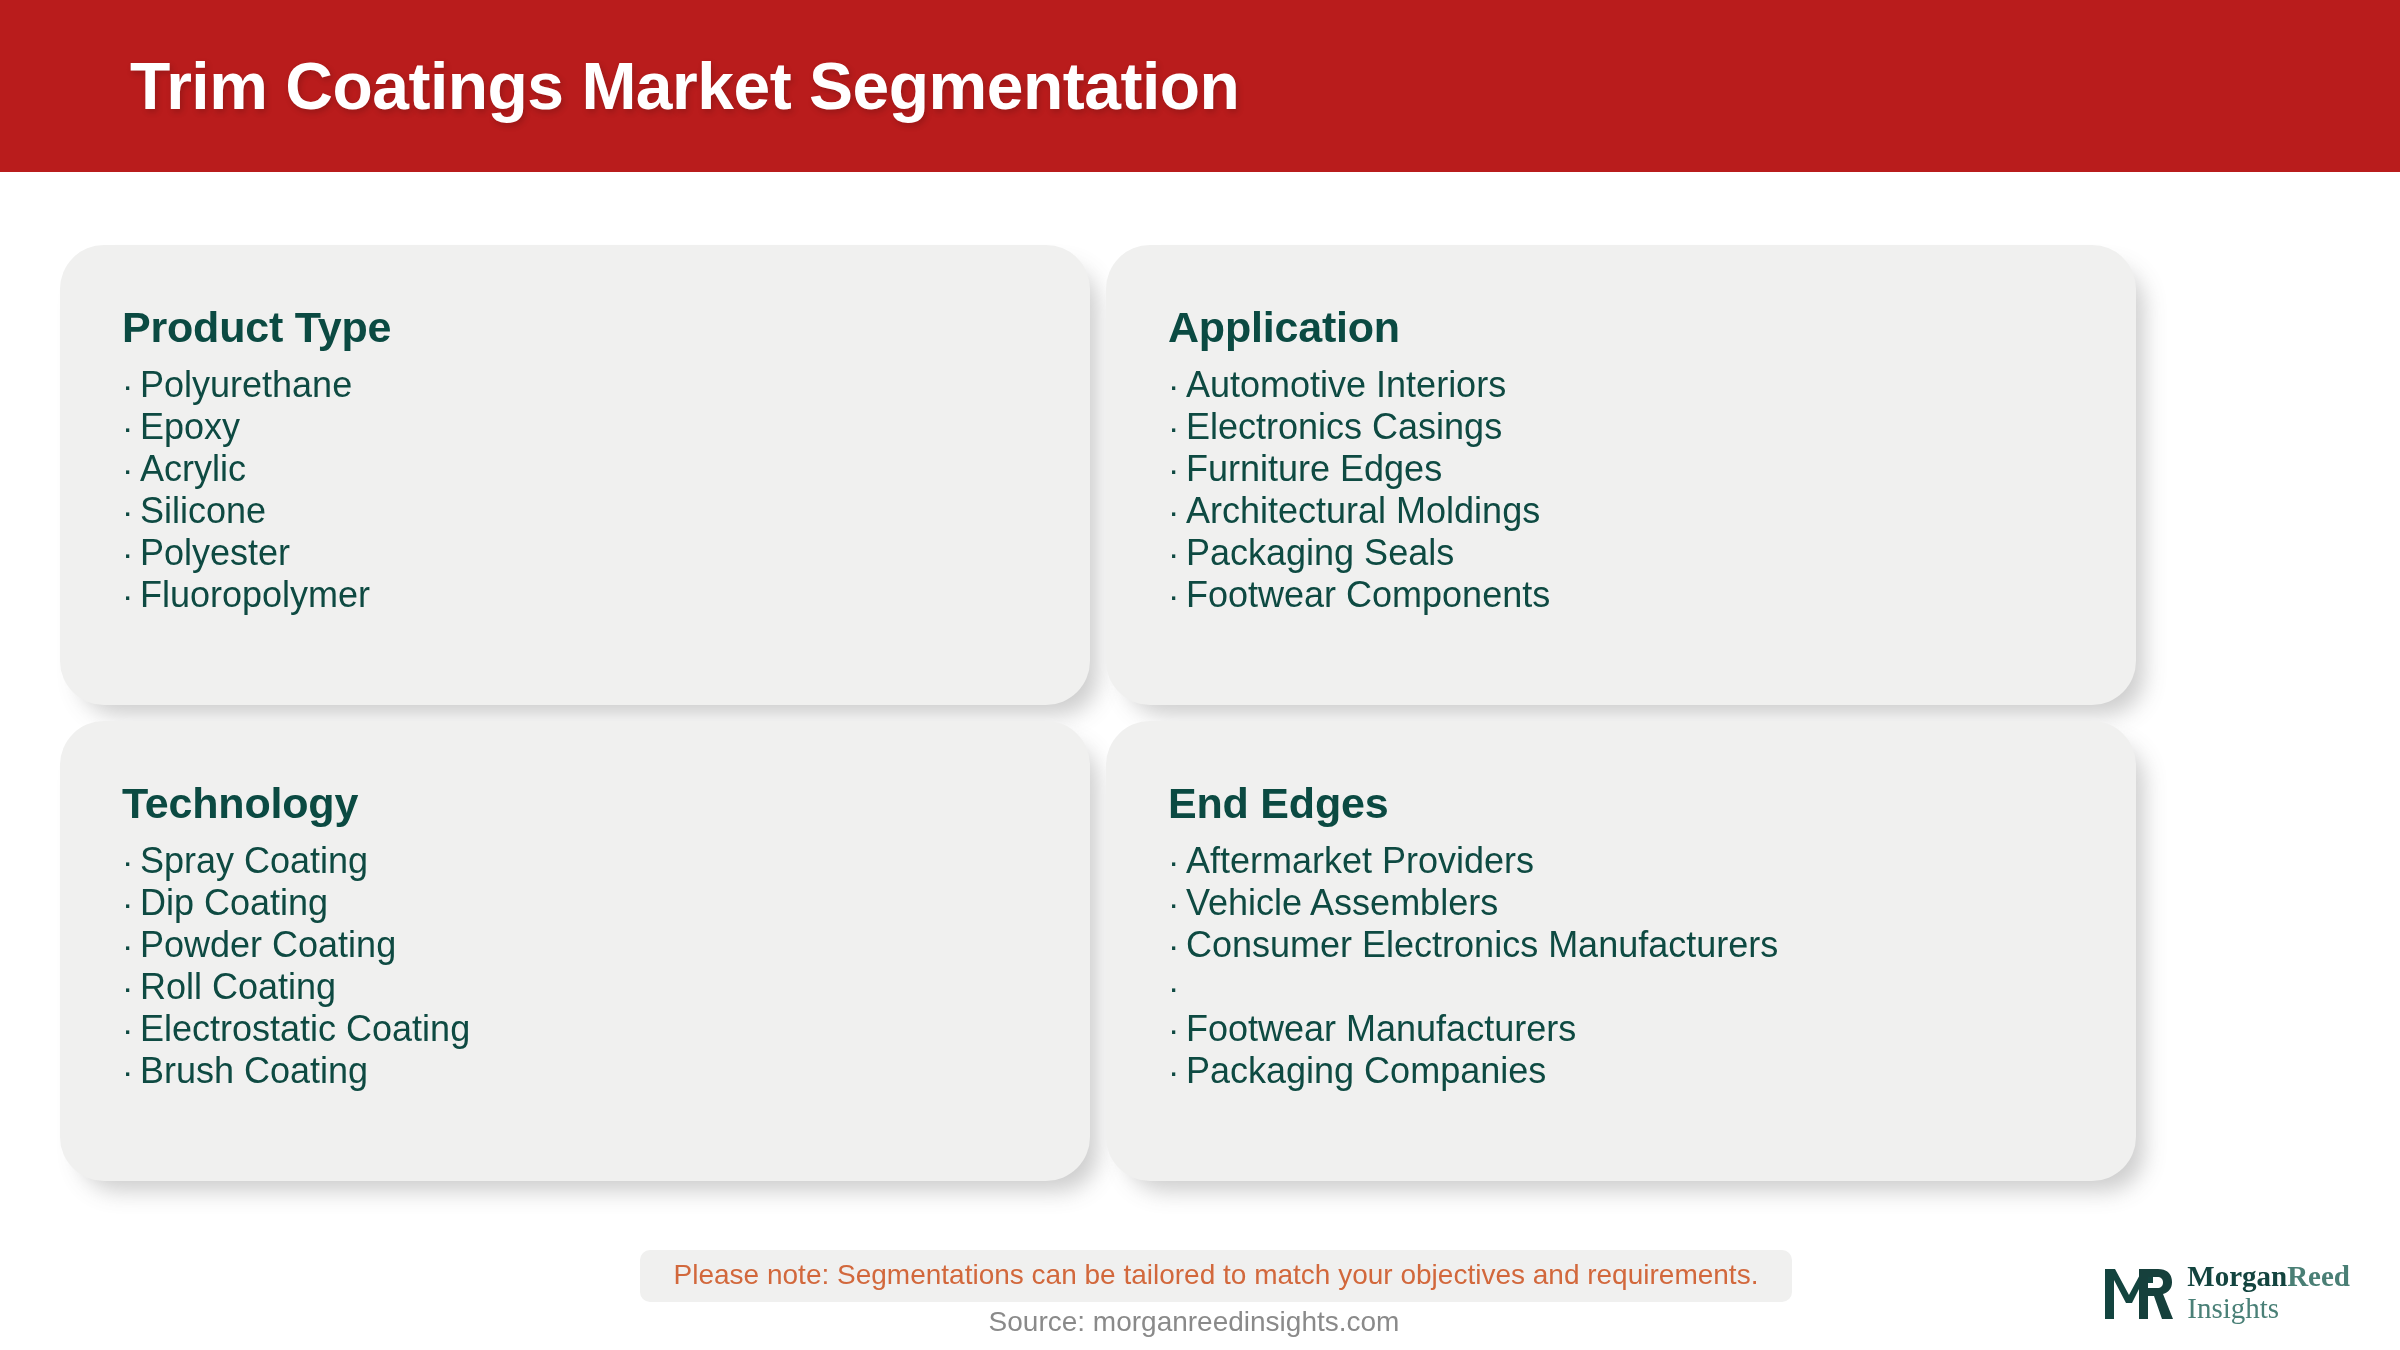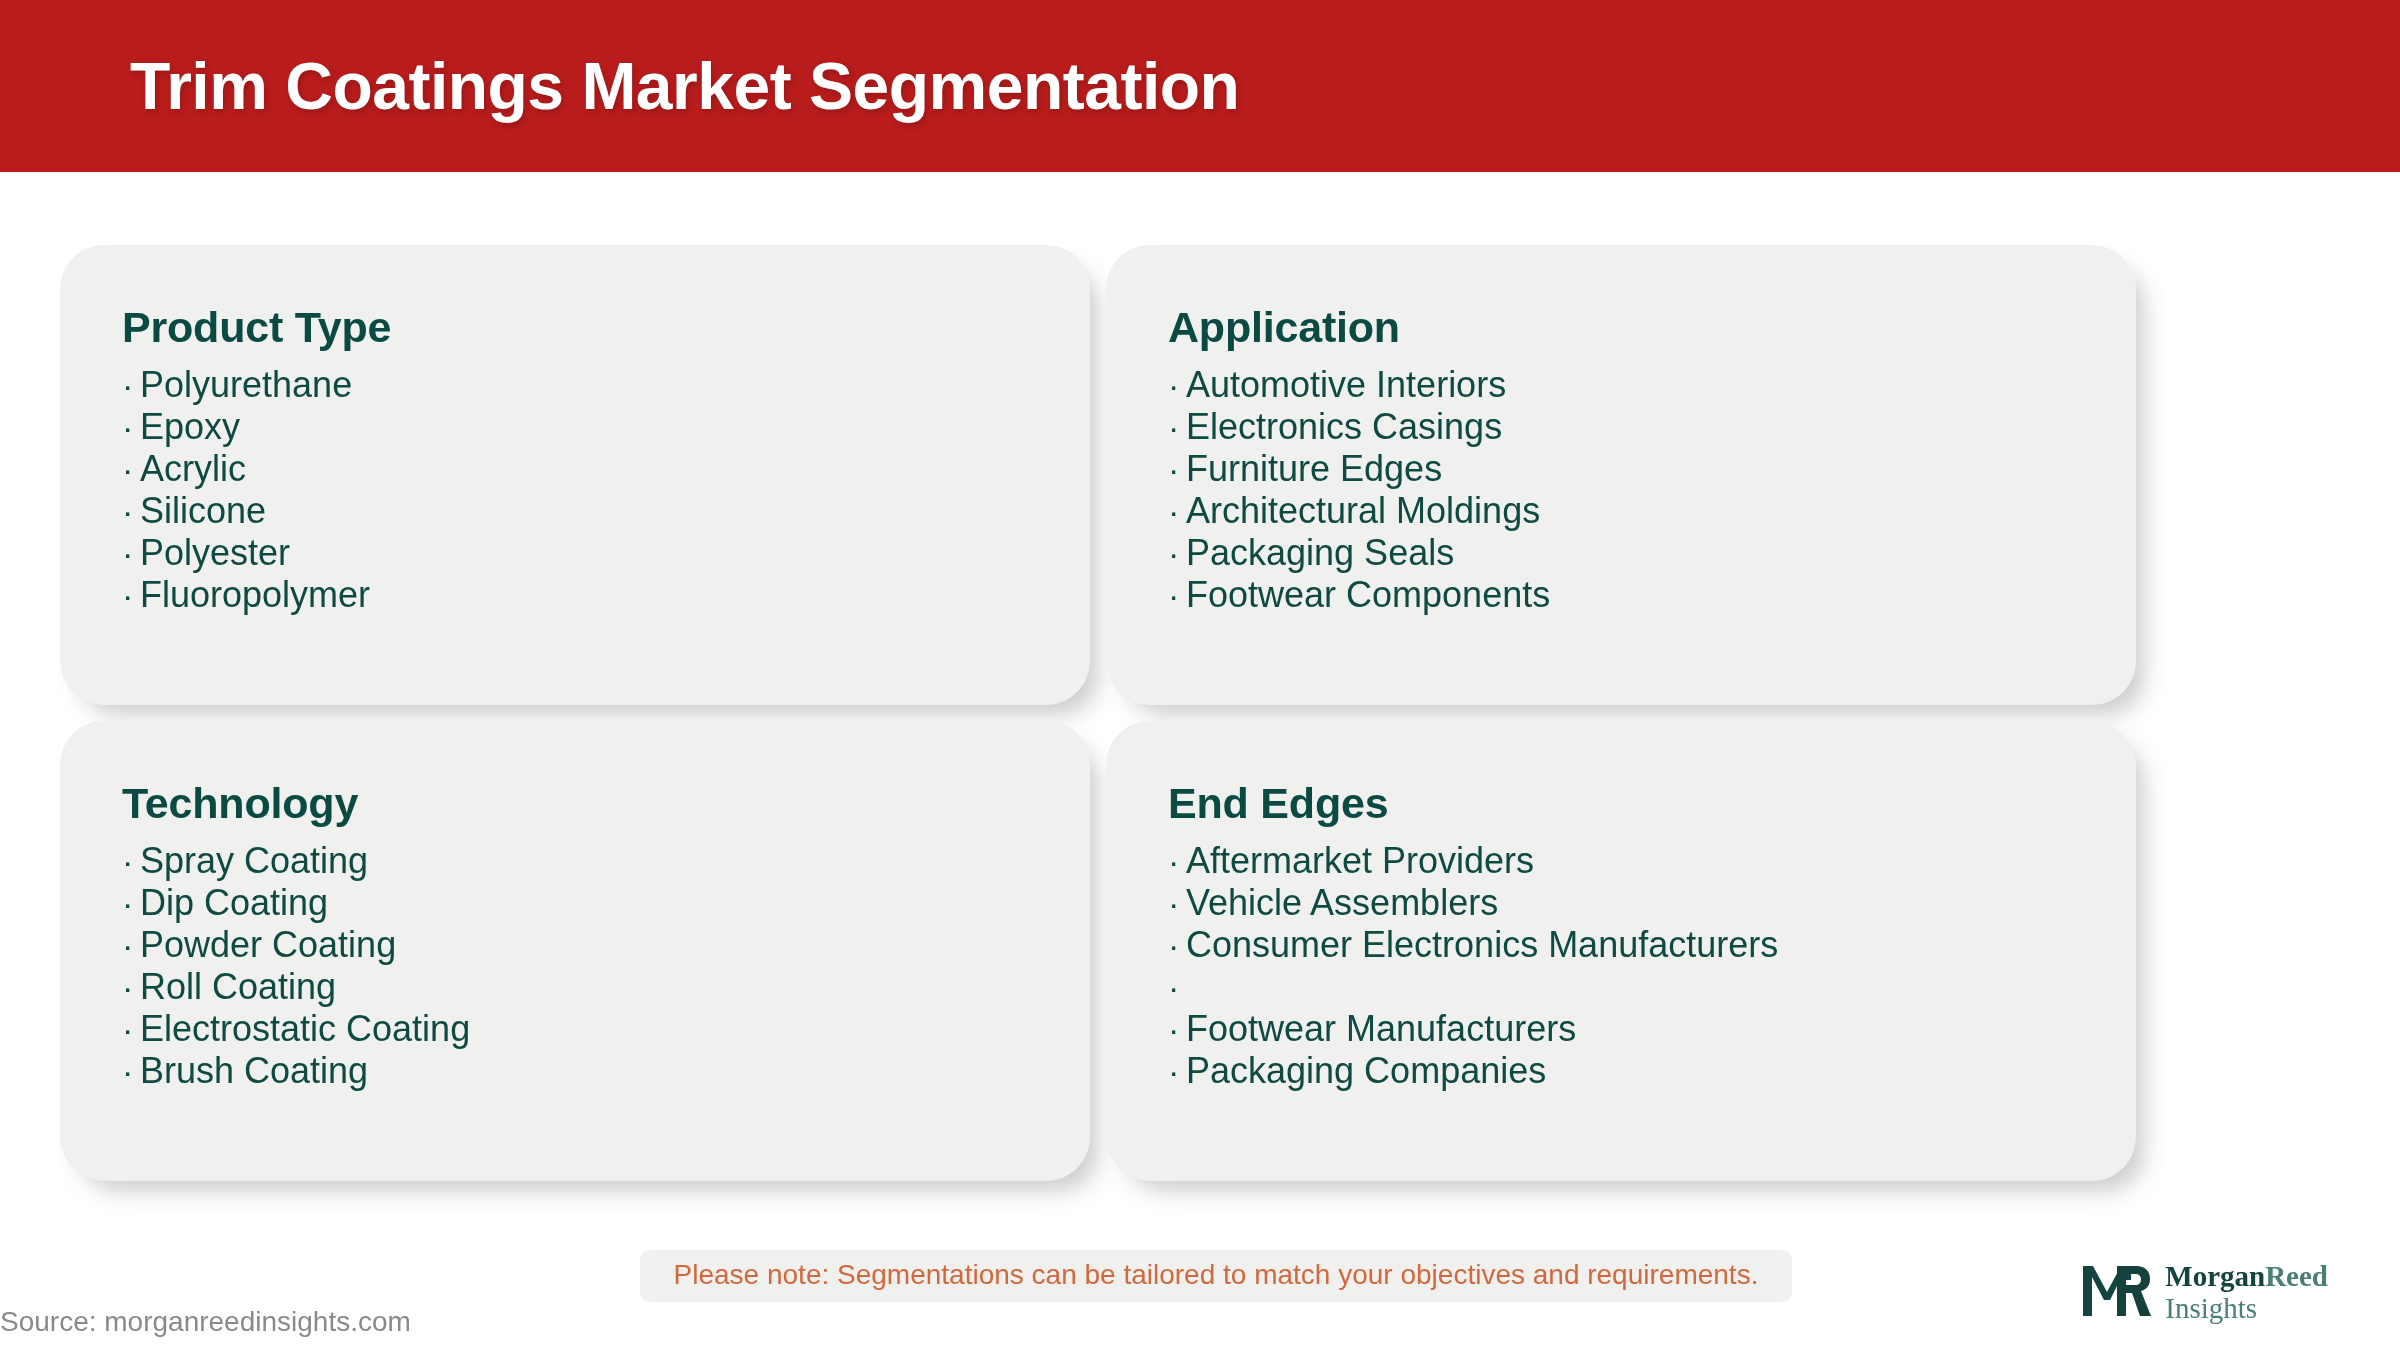--- a/index.html
+++ b/index.html
@@ -82,31 +82,31 @@
     background:#f0f0ef;
     border-radius:10px;
     padding:9px 34px 11px 34px;
     color:#d2683c;
     font-size:28px;
     font-weight:400;
     white-space:nowrap;
   }
   .source {
     position:absolute; left:0; top:1306px; width:2388px;
-    text-align:left;
+    text-align:center;
     color:#8a8a8a;
     font-size:28px;
     font-weight:400;
   }
 
   
   .logo {
     position:absolute;
-    right:72px; top:1262px;
-    display:flex; gap:14px;
+    right:50px; top:1262px;
+    display:flex; align-items:center; gap:14px;
   }
   .logo-mark { width:70px; height:56px; flex:0 0 auto; display:block; }
   .logo-words { display:flex; flex-direction:column; line-height:1.0; }
   .logo-line1 { font-family:"Liberation Serif", serif; font-size:29px; white-space:nowrap; }
   .logo-morgan { color:#13443f; font-weight:700; }
   .logo-reed { color:#4a7f75; font-weight:700; }
   .logo-line2 {
     font-family:"Liberation Serif", serif;
     font-size:29px; color:#4a8077; margin-top:3px; white-space:nowrap;
   }

